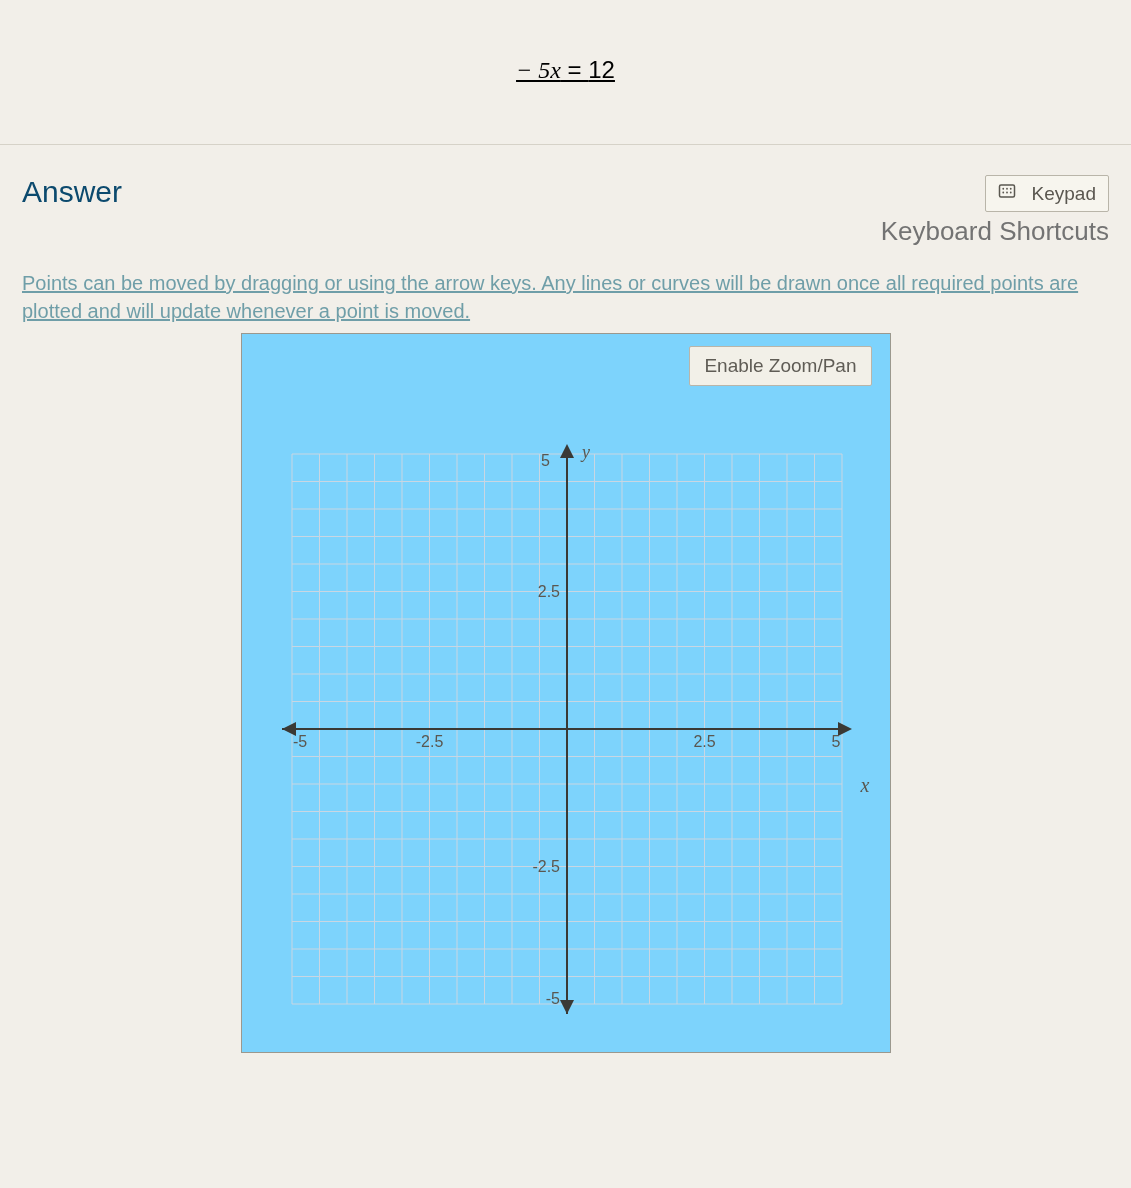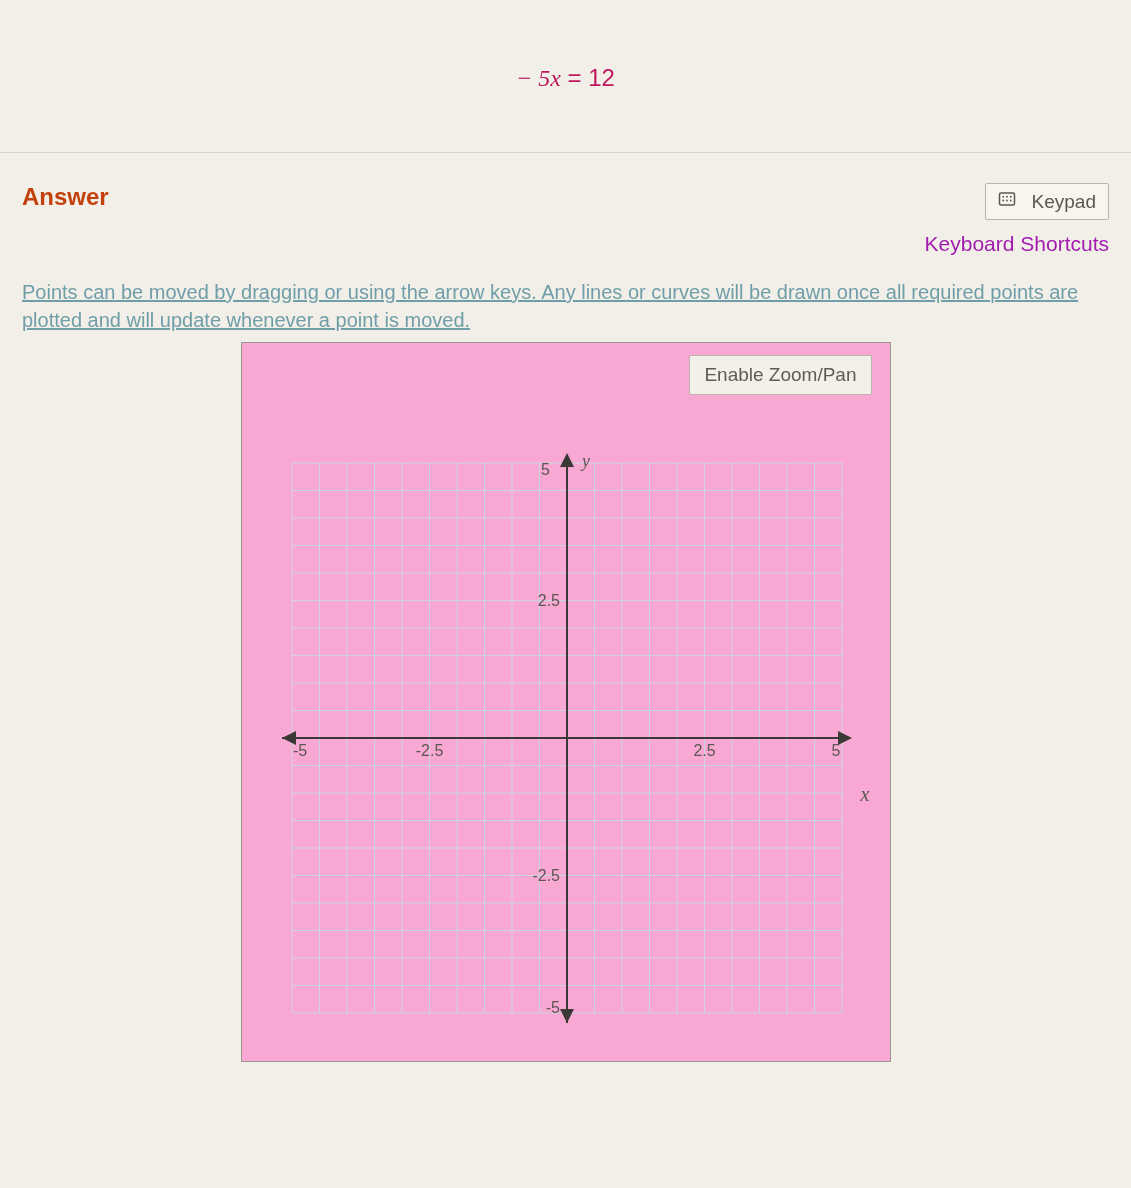--- a/index.html
+++ b/index.html
@@ -14,71 +14,72 @@
     .question-box {
       padding: 28px 32px 60px;
       border-bottom: 1px solid #d6d2c8;
     }
     .question-text {
       color: #595550;
       font-size: 21px;
     }
     .equation {
       text-align: center;
-      color: #be185d;
+      color: #000000;
       font-size: 24px;
-      margin-top: 36px;
+      margin-top: 28px;
       font-family: Georgia, serif;
       font-style: italic;
+      text-decoration: underline;
     }
     .equation .num { font-style: normal; font-family: -apple-system, Arial, sans-serif; }
     .answer-row {
       display: flex;
       justify-content: space-between;
       align-items: flex-start;
       padding: 30px 22px 8px 22px;
     }
     .answer-label {
-      color: #c2410c;
-      font-size: 24px;
-      font-weight: 700;
+      color: #0c4a6e;
+      font-size: 30px;
+      font-weight: 400;
     }
     .answer-right { text-align: right; }
     .keypad-btn {
       display: inline-flex;
       align-items: center;
       gap: 16px;
       border: 1px solid #b9b5a9;
       background: #f7f5ee;
       padding: 6px 12px;
       color: #5a5750;
       font-size: 19px;
       cursor: pointer;
       border-radius: 2px;
     }
     .keypad-btn svg { width: 18px; height: 18px; }
     .kb-shortcuts {
-      color: #a21caf;
-      font-size: 21px;
-      margin-top: 12px;
+      color: #737373;
+      font-size: 26px;
+      margin-top: 4px;
     }
     .hint {
       padding: 14px 22px 6px;
       color: #6f9ea8;
       font-size: 20px;
       line-height: 1.4;
       text-decoration: underline;
     }
     
     .graph-container {
       width: 650px;
       height: 720px;
       margin: 2px auto 0;
       border: 1px solid #9b988e;
-      background: #f9a8d4;
+      background: #7dd3fc;
       position: relative;
     }
     .zoom-btn {
       position: absolute;
       top: 12px;
       right: 18px;
       border: 1px solid #b9b5a9;
       background: #f2f0e8;
       color: #5f5c55;
       font-size: 19px;

